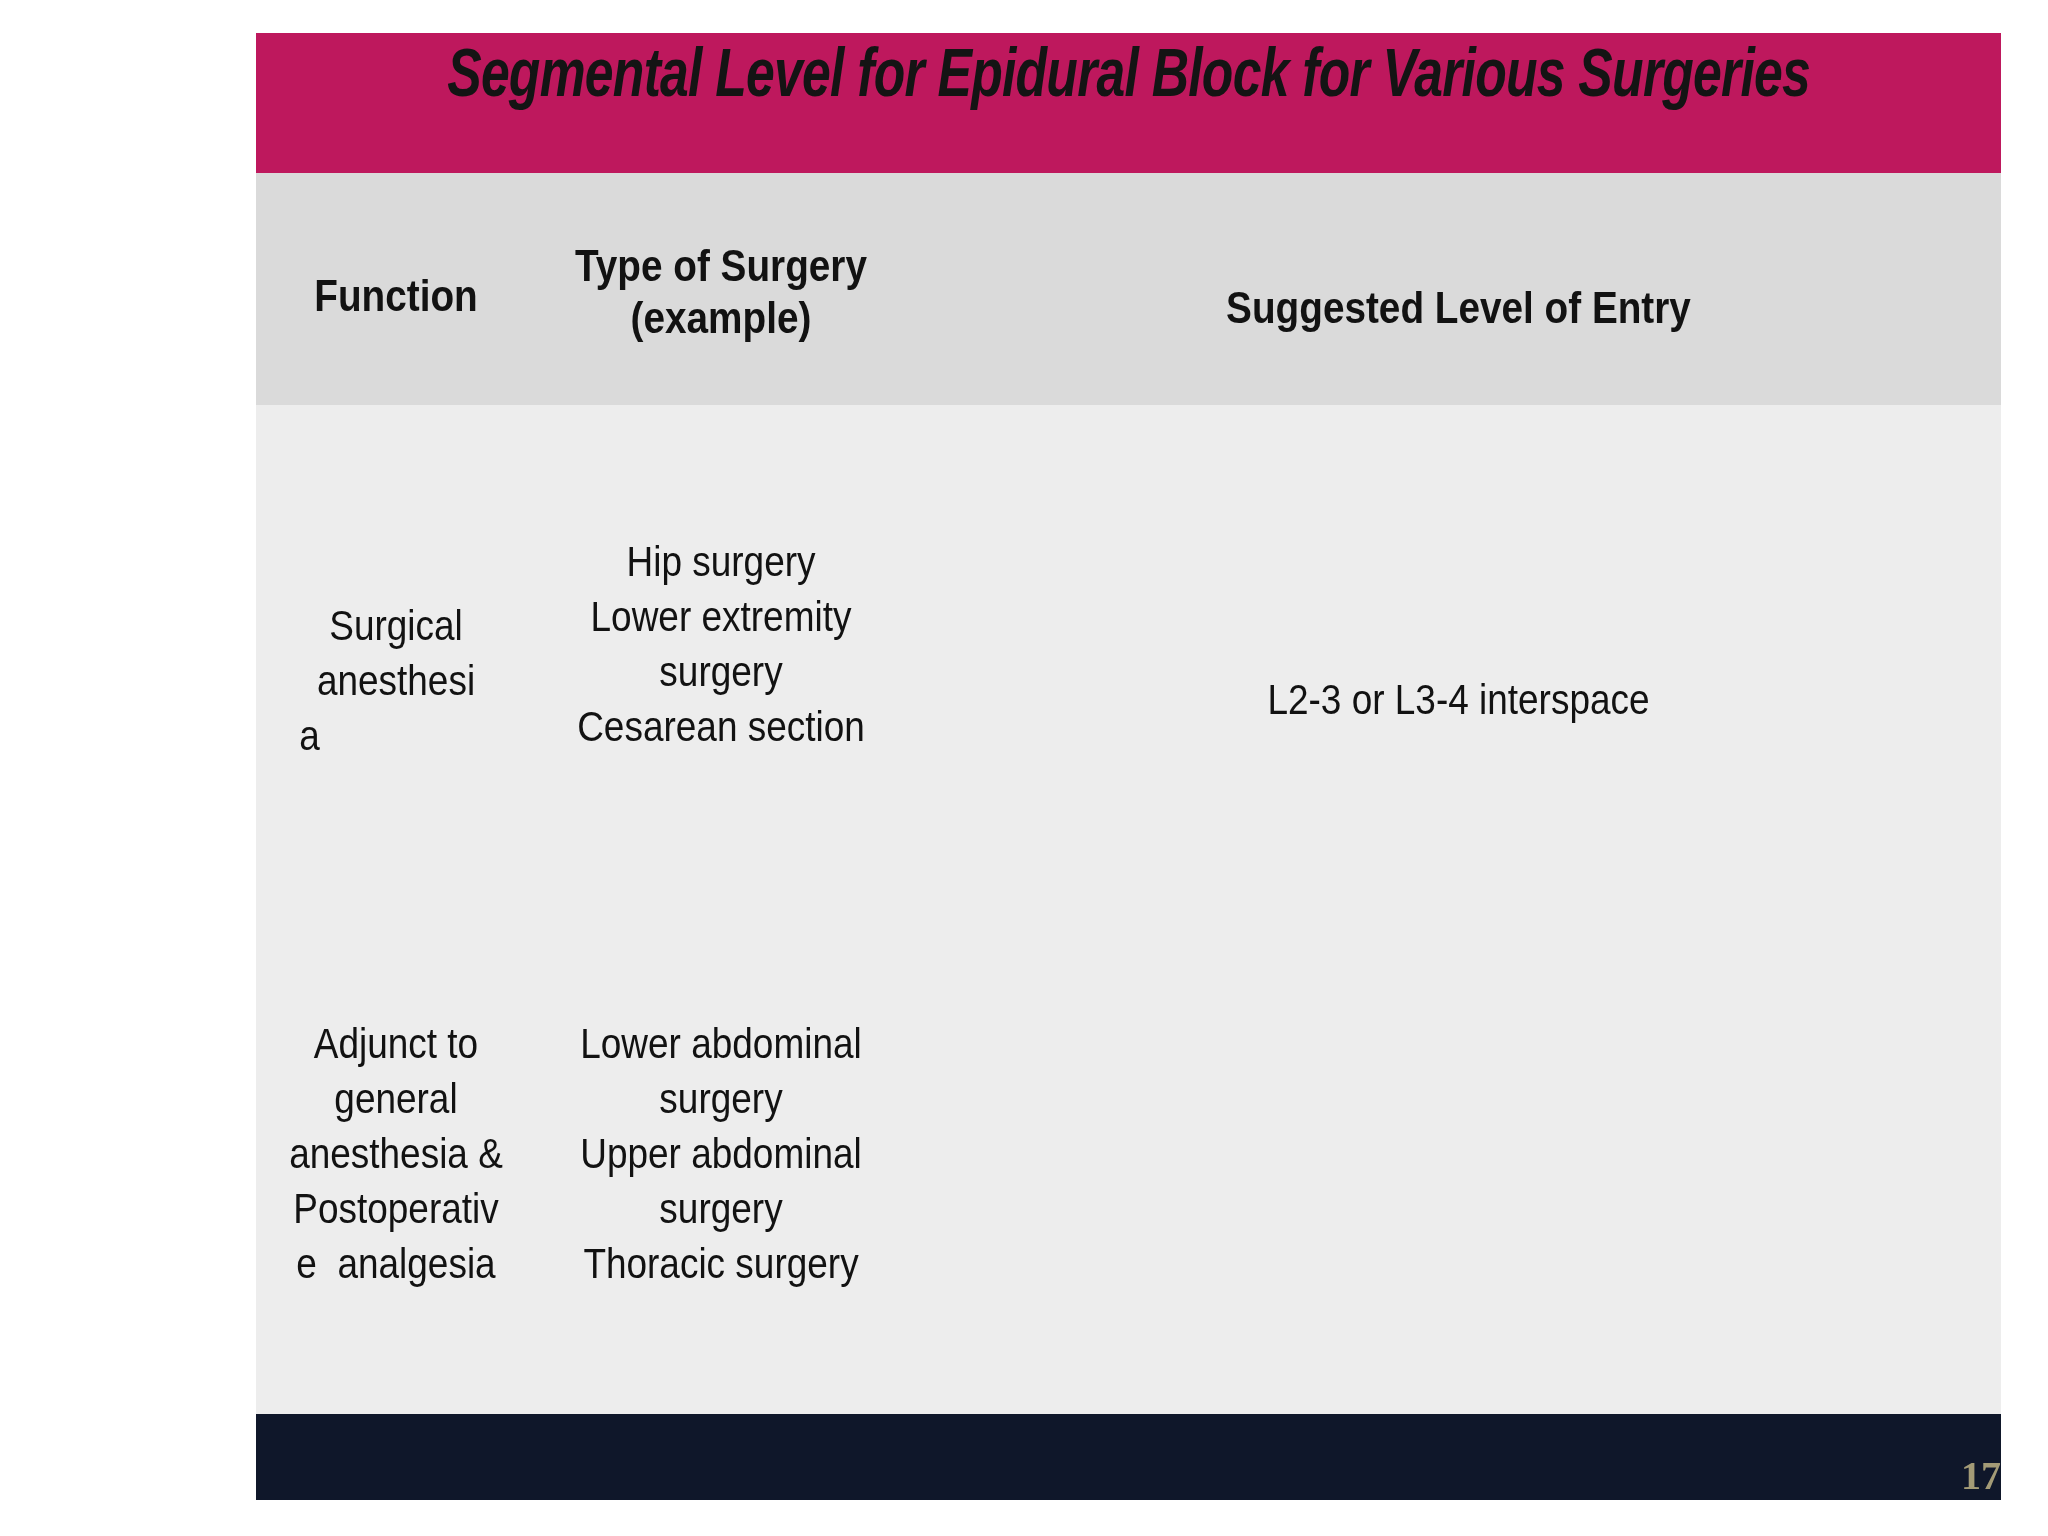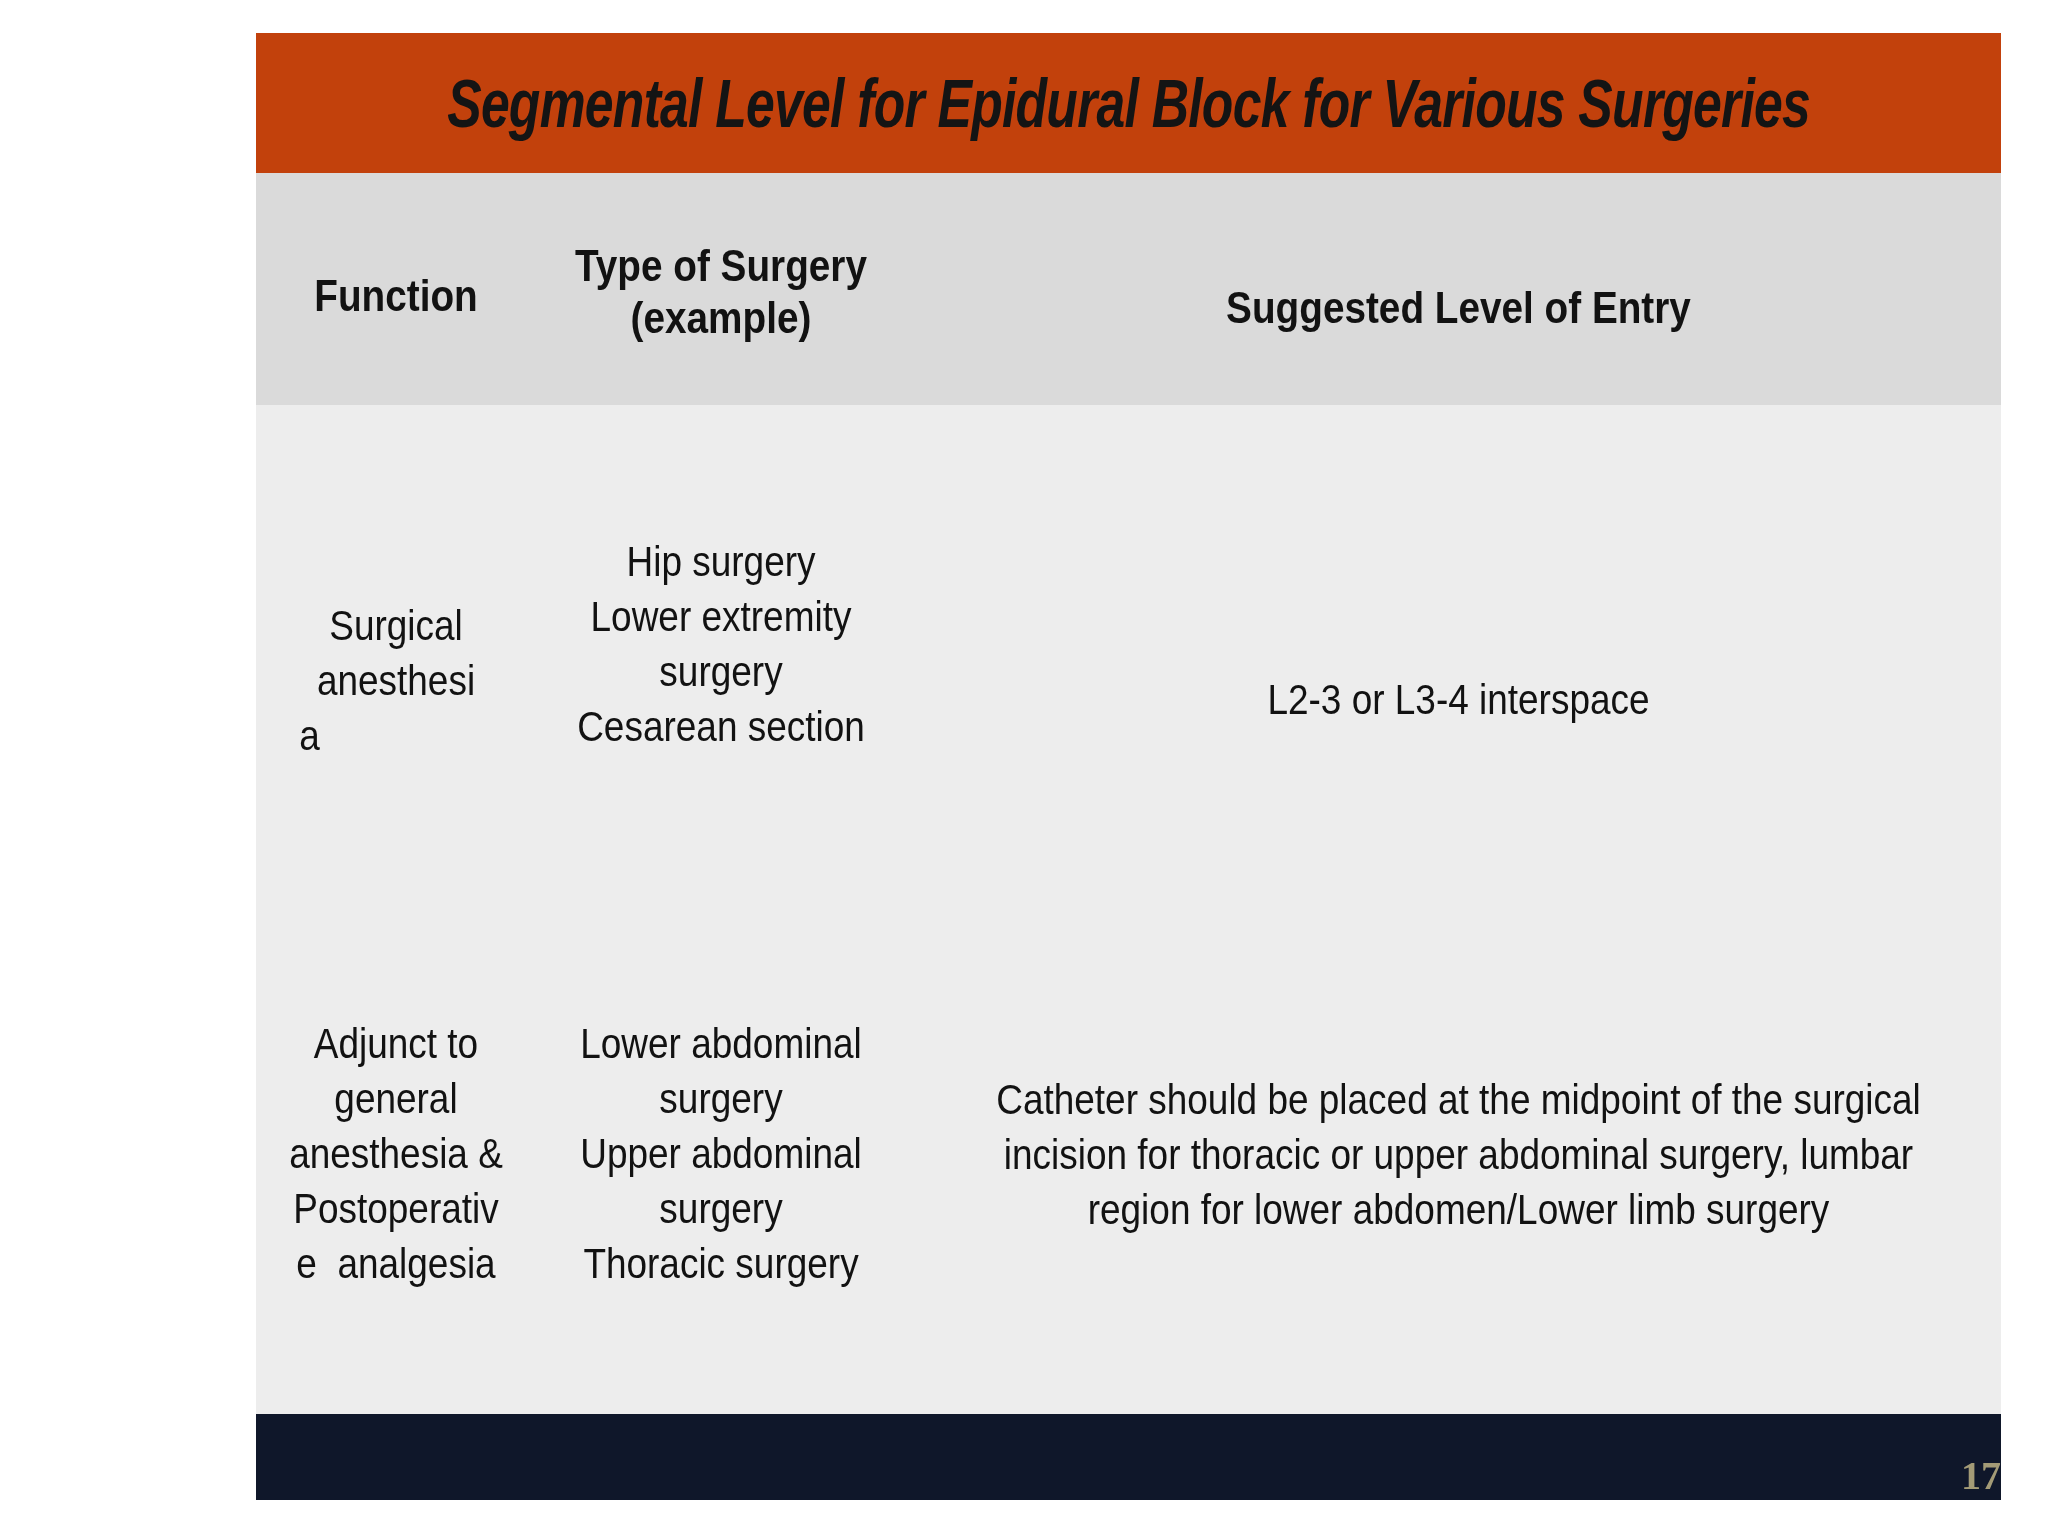--- a/index.html
+++ b/index.html
@@ -10,22 +10,22 @@
     background: #ffffff;
     overflow: hidden;
     font-family: "Liberation Sans", sans-serif;
     color: #121212;
   }
 
   
   .title-bar {
     position: absolute; left: 256px; top: 33px;
     width: 1745px; height: 140px;
-    background: #c2410c;
-    display: flex; align-items: center; justify-content: center;
+    background: #be185d;
+    display: flex; align-items: flex-start; justify-content: center;
   }
   .header-band {
     position: absolute; left: 256px; top: 173px;
     width: 1745px; height: 232px;
     background: #dadada;
   }
   .body-band {
     position: absolute; left: 256px; top: 405px;
     width: 1745px; height: 1009px;
     background: #ededed;
@@ -153,21 +153,14 @@
   <div class="cell" style="left:526px; top:1016px; width:390px;">
     <span class="cx">
       <span class="line">Lower abdominal</span>
       <span class="line">surgery</span>
       <span class="line">Upper abdominal</span>
       <span class="line">surgery</span>
       <span class="line">Thoracic surgery</span>
     </span>
   </div>
 
-  <div class="cell" style="left:916px; top:1072px; width:1085px;">
-    <span class="cx">
-      <span class="line">Catheter should be placed at the midpoint of the surgical</span>
-      <span class="line">incision for thoracic or upper abdominal surgery, lumbar</span>
-      <span class="line">region for lower abdomen/Lower limb surgery</span>
-    </span>
-  </div>
 
 </div>
 
 </body></html>

